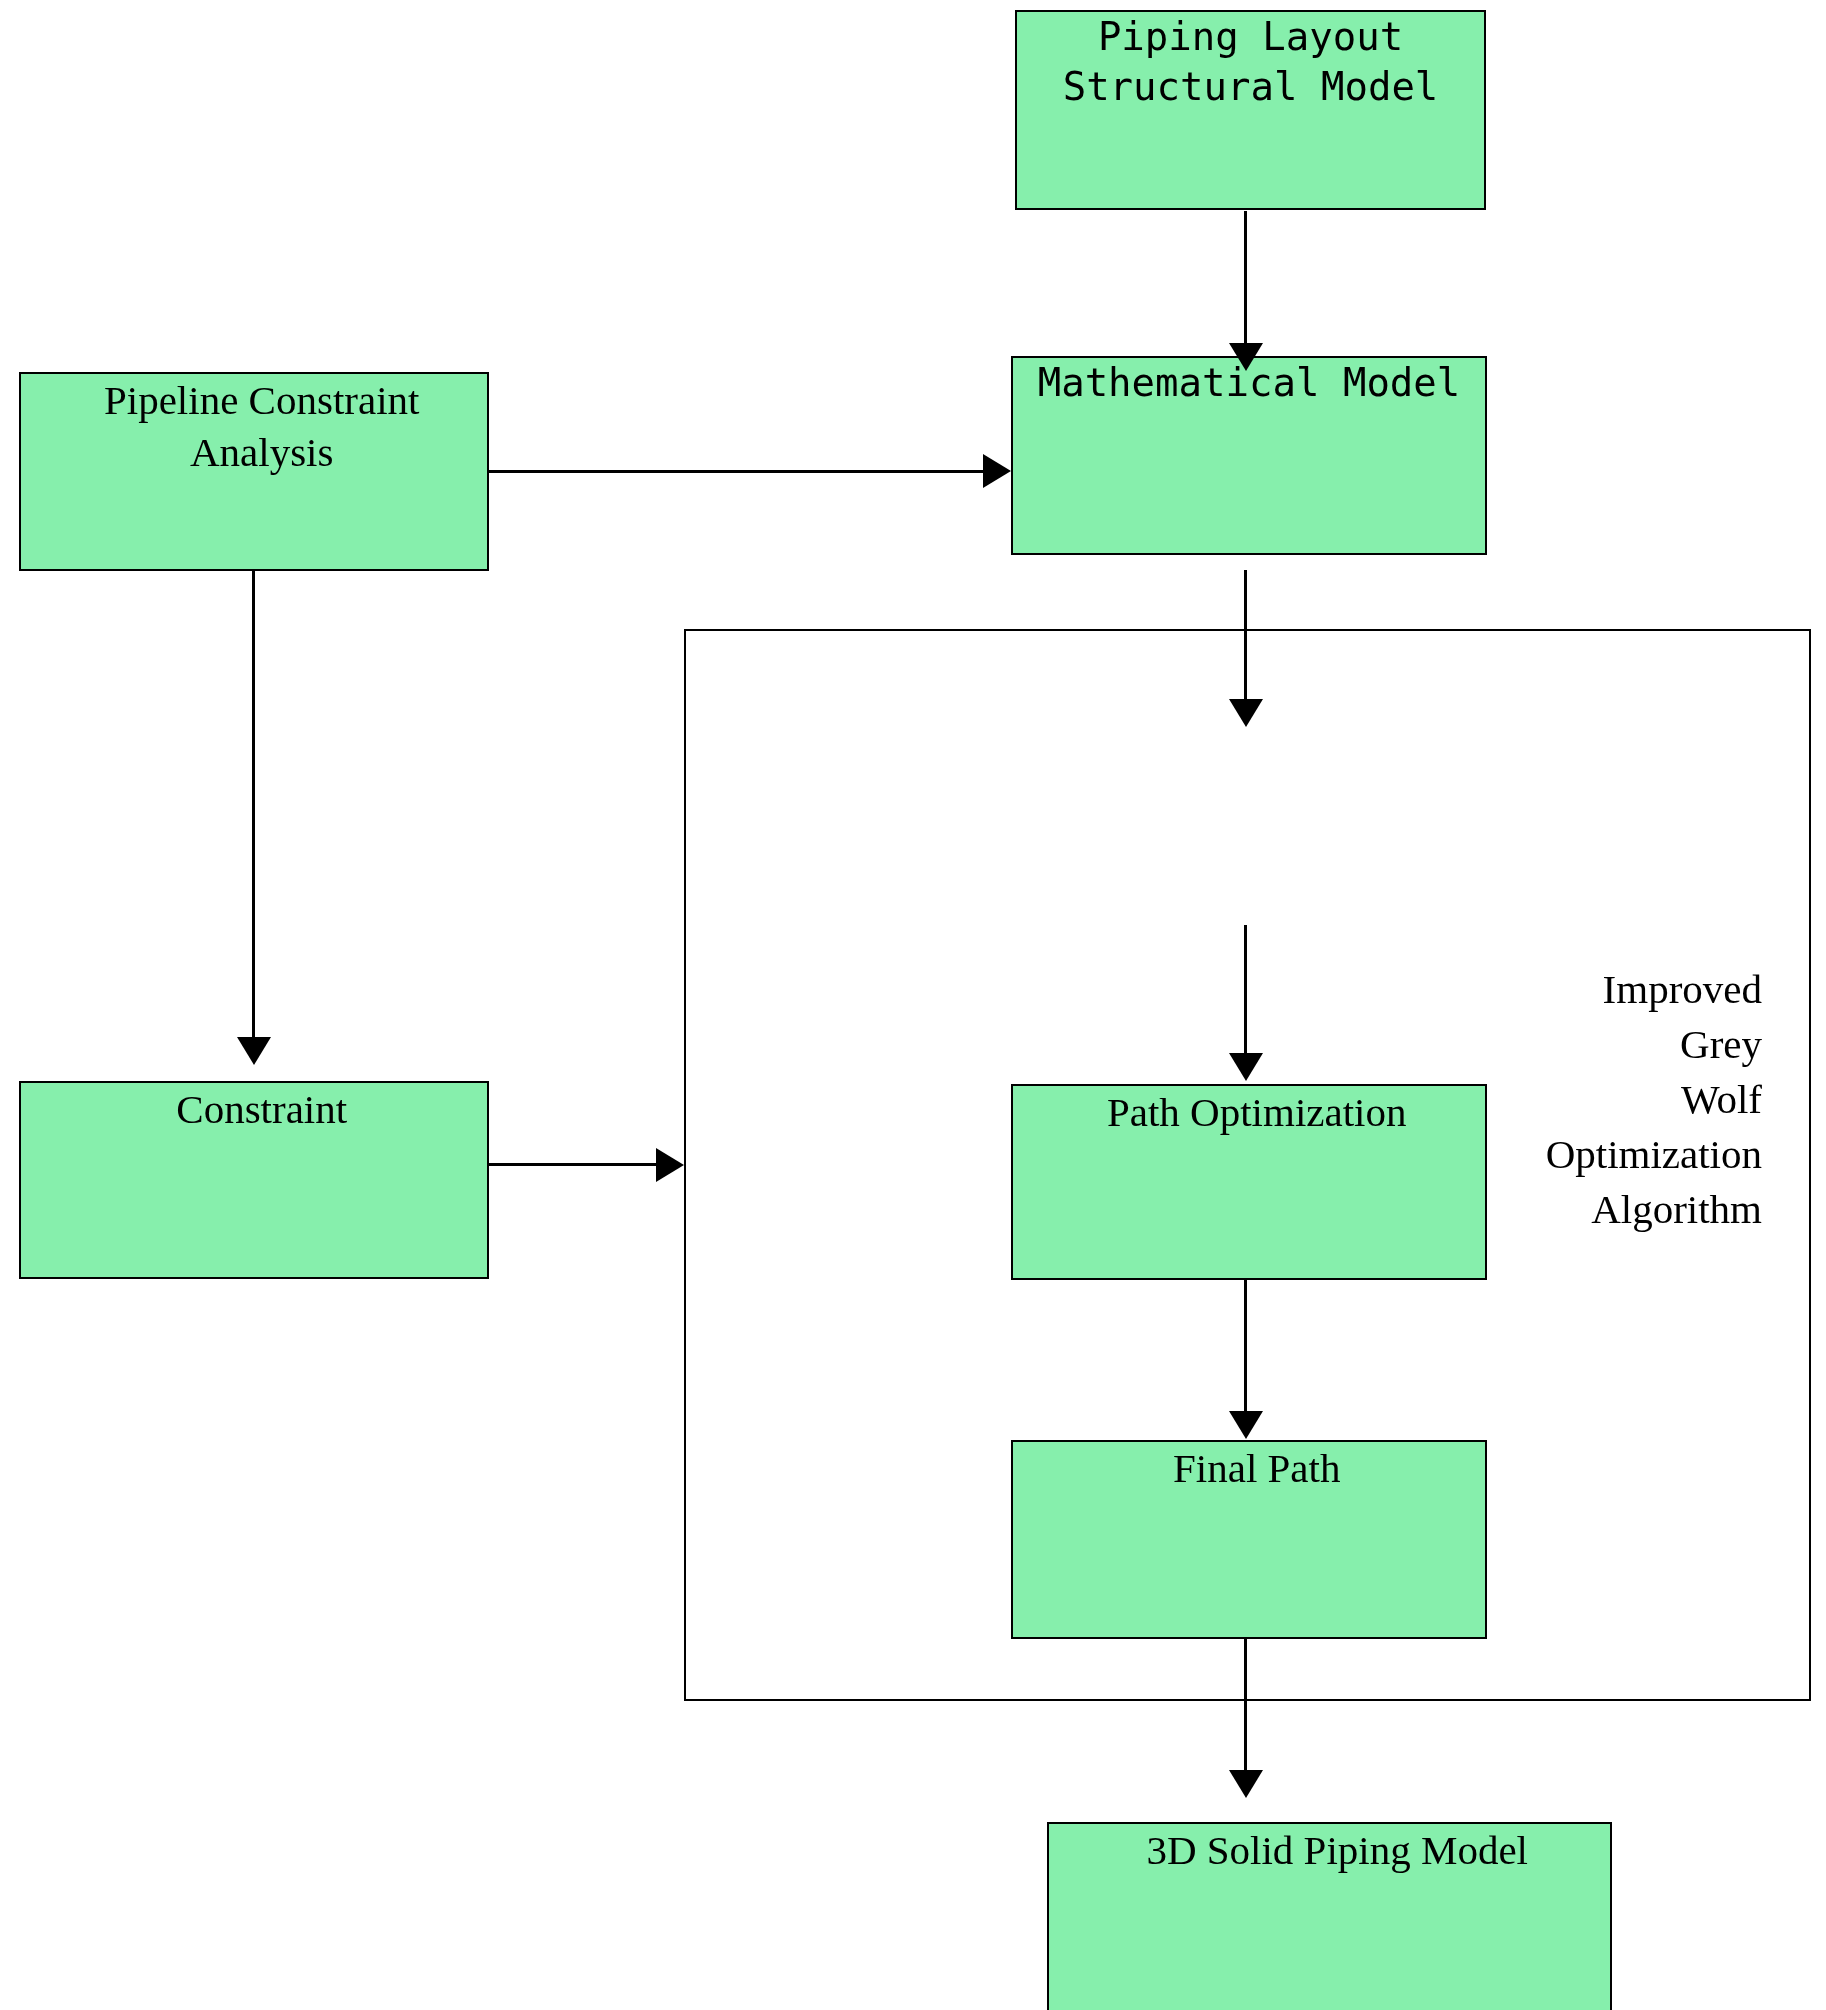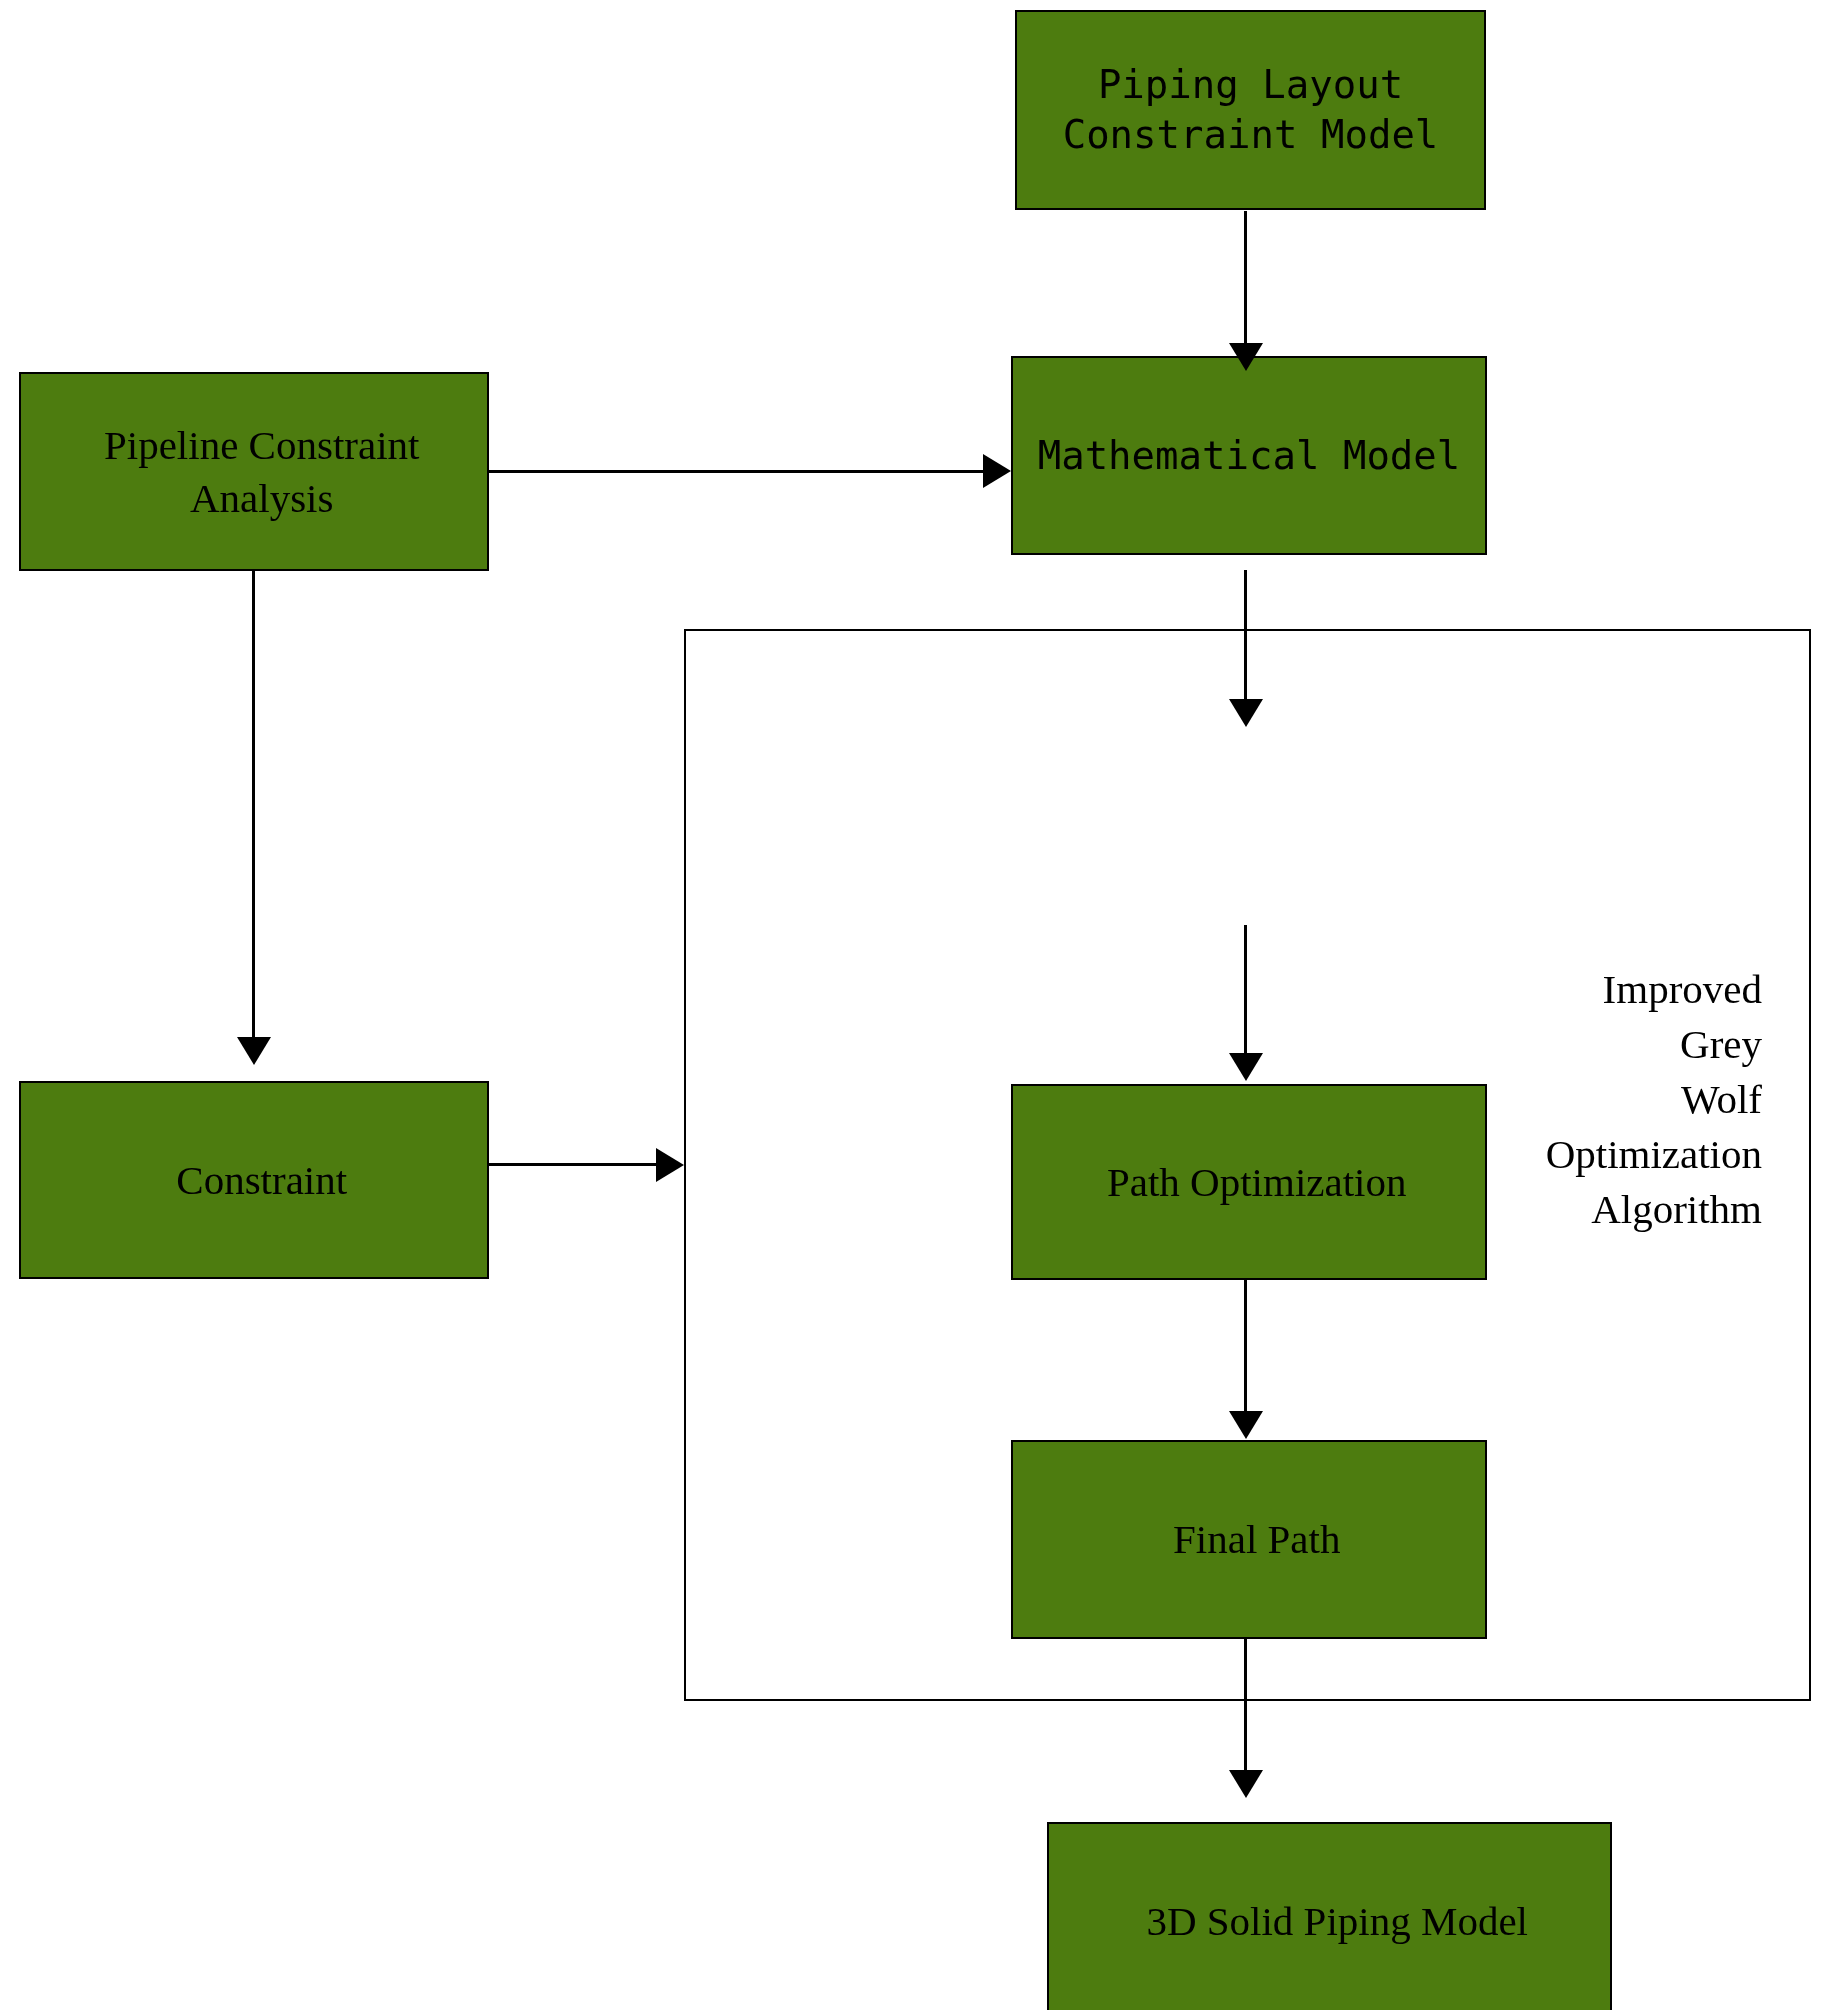--- a/index.html
+++ b/index.html
@@ -12,23 +12,23 @@
     width: 1827px;
     height: 2011px;
     background: #ffffff;
     overflow: hidden;
     font-family: "Liberation Serif", "DejaVu Serif", serif;
   }
   .node {
     position: absolute;
     box-sizing: border-box;
     border: 2.6px solid #000000;
-    background: #4d7c0f;
+    background: #86efac;
     display: flex;
-    align-items: center;
+    align-items: flex-start;
     justify-content: center;
     text-align: center;
     color: #000000;
     line-height: 1.28;
   }
   .node .label {
     display: block;
     width: 100%;
     padding: 0 8.6px;
     box-sizing: border-box;
@@ -91,21 +91,21 @@
     <div>Improved</div>
     <div>Grey</div>
     <div>Wolf</div>
     <div>Optimization</div>
     <div>Algorithm</div>
   </div>
 
   <div class="node mono" style="left:1015px; top:10.3px; width:471px; height:200px;">
     <span class="label">
       <span>Piping Layout</span><br>
-      <span>Constraint Model</span>
+      <span>Structural Model</span>
     </span>
   </div>
 
   <div class="node serif" style="left:19px; top:372px; width:470px; height:199px;">
     <span class="label">
       <span>Pipeline Constraint</span><br>
       <span>Analysis</span>
     </span>
   </div>
 

